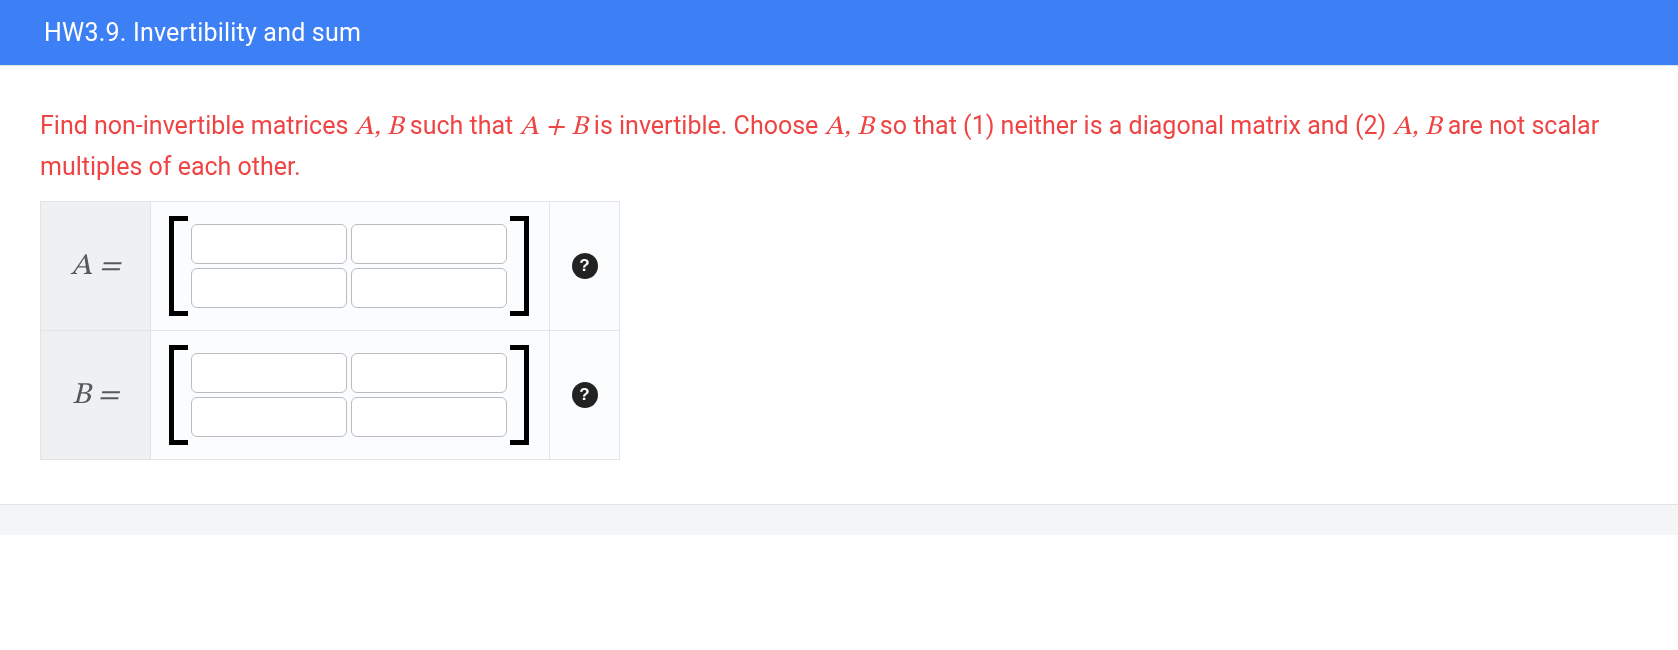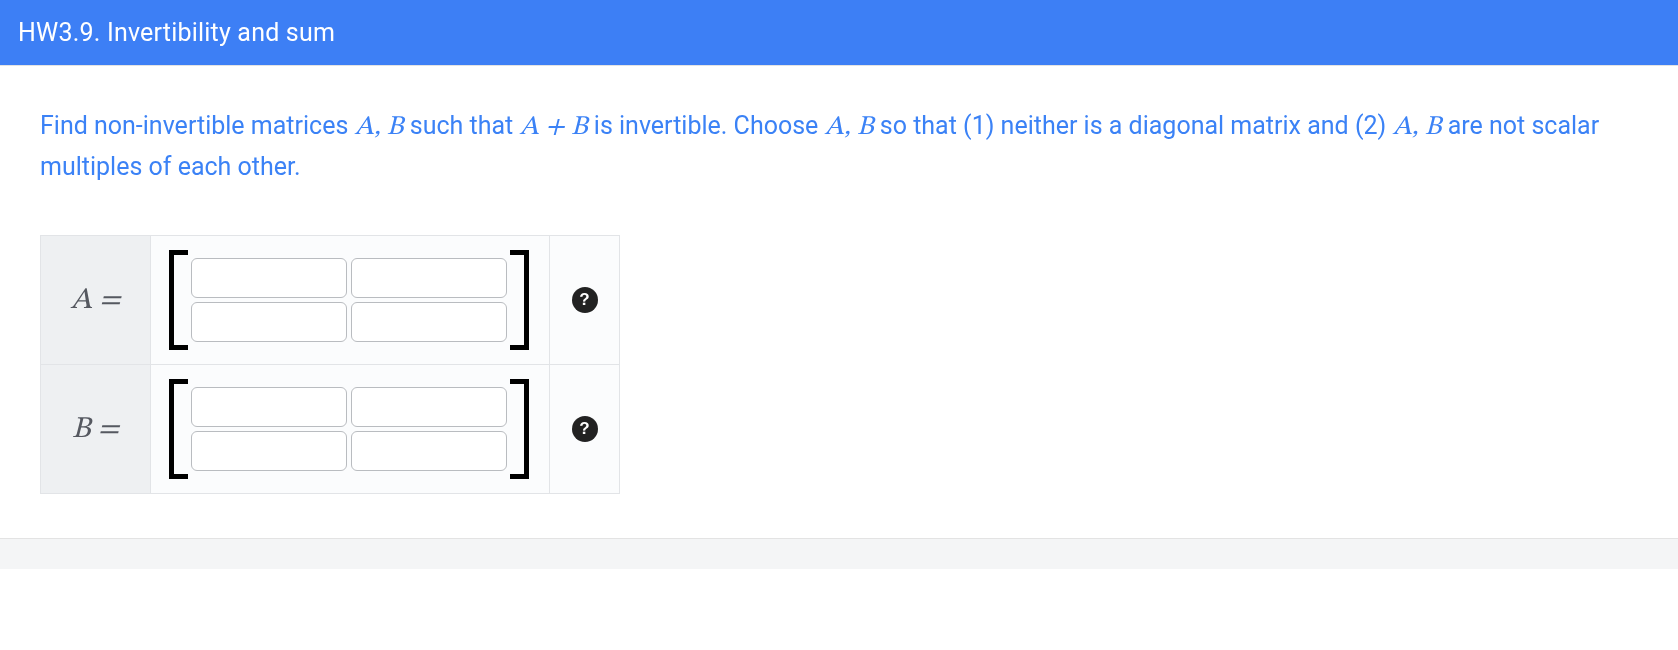--- a/index.html
+++ b/index.html
@@ -6,36 +6,36 @@
   body {
     margin: 0;
     padding: 0;
     font-family: -apple-system, BlinkMacSystemFont, "Segoe UI", Roboto, Helvetica, Arial, sans-serif;
     background: #ffffff;
     width: 1678px;
   }
   .header-bar {
     background: #3d7ff5;
     color: #ffffff;
-    padding: 18px 18px;
+    padding: 18px 44px;
     font-size: 25px;
     font-weight: 400;
     letter-spacing: 0.2px;
   }
   .content-area {
     border-top: 1px solid #e3e3e3;
     border-bottom: 1px solid #e3e3e3;
     padding: 40px 40px 40px 40px;
     background: #ffffff;
   }
   .prompt {
     font-size: 25px;
-    color: #3b82f6;
+    color: #ef4444;
     line-height: 1.55;
-    margin: 0 0 48px 0;
+    margin: 0 0 14px 0;
   }
   .math-it {
     font-family: "Cambria Math", "STIX Two Math", "Latin Modern Math", Georgia, serif;
     font-style: italic;
     font-size: 27px;
   }
   .matrix-table-wrap {
     display: inline-block;
   }
   table.matrix-outer {

